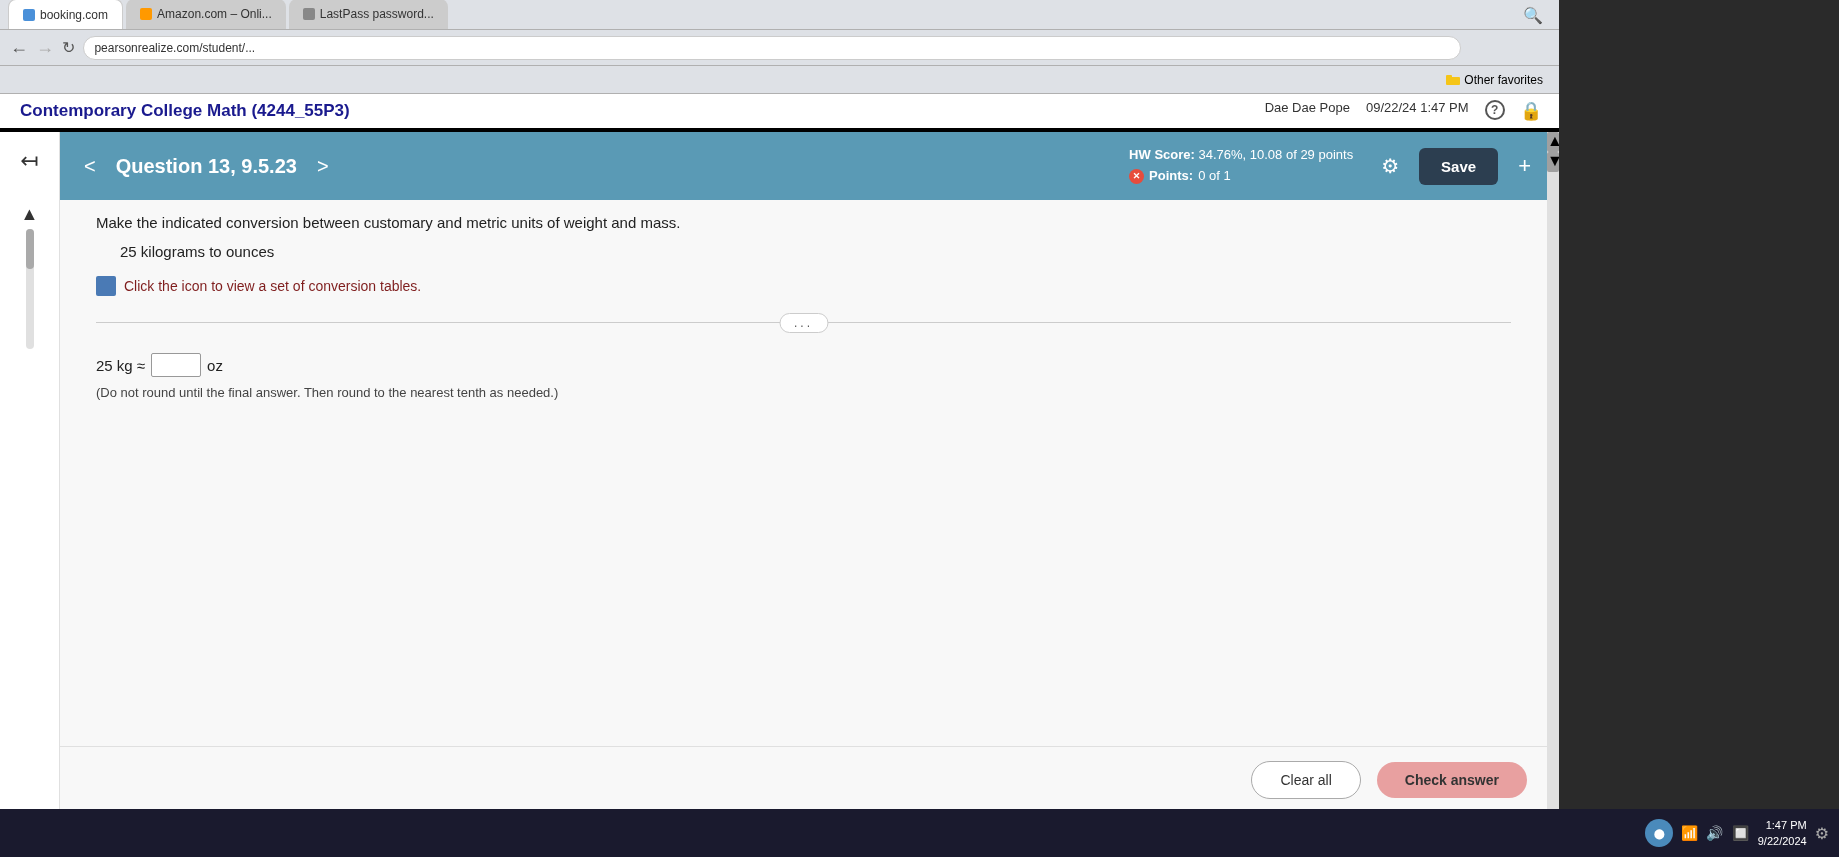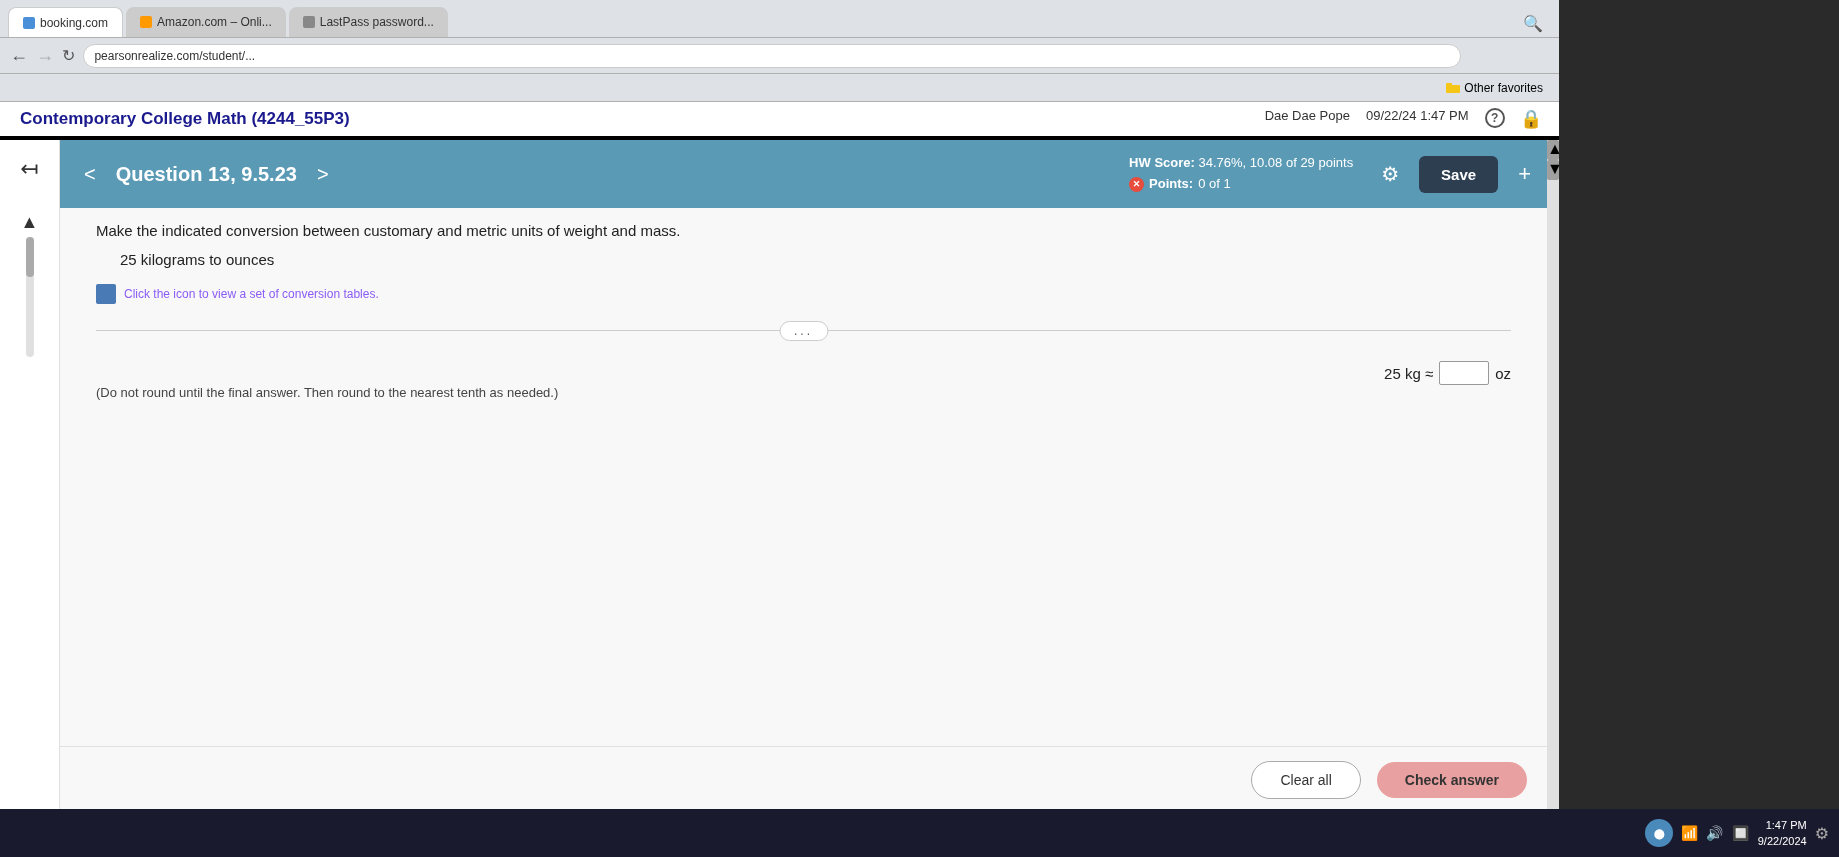--- a/index.html
+++ b/index.html
@@ -14,21 +14,21 @@
   </style>
 </head>
 <body>
 
 <div style="position:relative; width:1839px; height:857px; overflow:hidden;">
 
   <div style="position:absolute; right:0; top:0; bottom:0; width:280px; background:#2a2a2a; z-index:1;"></div>
 
   <div style="position:absolute; left:0; top:0; right:280px; bottom:0; display:flex; flex-direction:column; background:#fff;">
 
-    <div style="background:#dee1e6; height:38px; display:flex; align-items:flex-end; padding: 0 8px; gap:3px; border-bottom:1px solid #b0b0b0;">
+    <div style="background:#dee1e6; height:30px; display:flex; align-items:flex-end; padding: 0 8px; gap:3px; border-bottom:1px solid #b0b0b0;">
       <div style="background:#fff; border-radius:8px 8px 0 0; padding:5px 14px; font-size:12px; color:#333; display:flex; align-items:center; gap:5px; height:30px; border:1px solid #ccc; border-bottom:none;">
         <span style="width:12px;height:12px;background:#4a90d9;border-radius:2px;display:inline-block;"></span>
         <span>booking.com</span>
       </div>
       <div style="background:#ccc; border-radius:8px 8px 0 0; padding:5px 14px; font-size:12px; color:#333; display:flex; align-items:center; gap:5px; height:30px;">
         <span style="width:12px;height:12px;background:#f90;border-radius:2px;display:inline-block;"></span>
         <span>Amazon.com – Onli...</span>
       </div>
       <div style="background:#ccc; border-radius:8px 8px 0 0; padding:5px 14px; font-size:12px; color:#333; display:flex; align-items:center; gap:5px; height:30px;">
         <span style="width:12px;height:12px;background:#888;border-radius:2px;display:inline-block;"></span>
@@ -115,29 +115,29 @@
         </div>
 
         <div style="flex:1; padding:14px 36px; background:#f8f8f8; display:flex; flex-direction:column; overflow-y:auto;">
 
           <p style="font-size:15px; color:#222; margin-bottom:12px;">Make the indicated conversion between customary and metric units of weight and mass.</p>
 
           <p style="font-size:15px; color:#222; margin-left:24px; margin-bottom:16px;">25 kilograms to ounces</p>
 
           <div style="display:flex; align-items:center; gap:8px; margin-bottom:16px;">
             <span style="width:20px;height:20px;background:#4a7ab5;border-radius:2px;display:inline-block;cursor:pointer;"></span>
-            <span style="font-size:12px; color:#8b5cf6; cursor:pointer;">Click the icon to view a set of conversion tables.</span>
+            <span style="font-size:14px; color:#7f1d1d; cursor:pointer;">Click the icon to view a set of conversion tables.</span>
           </div>
 
           <div style="position:relative; margin:10px 0 20px 0;">
             <hr style="border:none; border-top:1px solid #ccc;">
             <button style="position:absolute; left:50%; top:50%; transform:translate(-50%,-50%); background:#fff; border:1px solid #ccc; border-radius:12px; padding:2px 14px; font-size:12px; color:#555; cursor:pointer; letter-spacing:3px;">...</button>
           </div>
 
-          <div style="display:flex; align-items:center; gap:6px; font-size:15px; color:#222; margin-top:10px;justify-content:flex-end;">
+          <div style="display:flex; align-items:center; gap:6px; font-size:15px; color:#222; margin-bottom:8px; margin-top:10px;">
             <span>25 kg ≈</span>
             <input type="text" style="width: 50px; height: 24px; border: 1px solid rgb(153, 153, 153); border-radius: 2px; background: rgb(255, 255, 255); font-size: 14px; padding: 2px 4px;" placeholder="">
             <span>oz</span>
           </div>
 
           <p style="font-size:13px; color:#444;">(Do not round until the final answer. Then round to the nearest tenth as needed.)</p>
 
         </div>
 
         <div style="display:flex; align-items:center; justify-content:flex-end; padding:14px 20px; background:#f8f8f8; gap:16px; border-top:1px solid #e0e0e0;">

